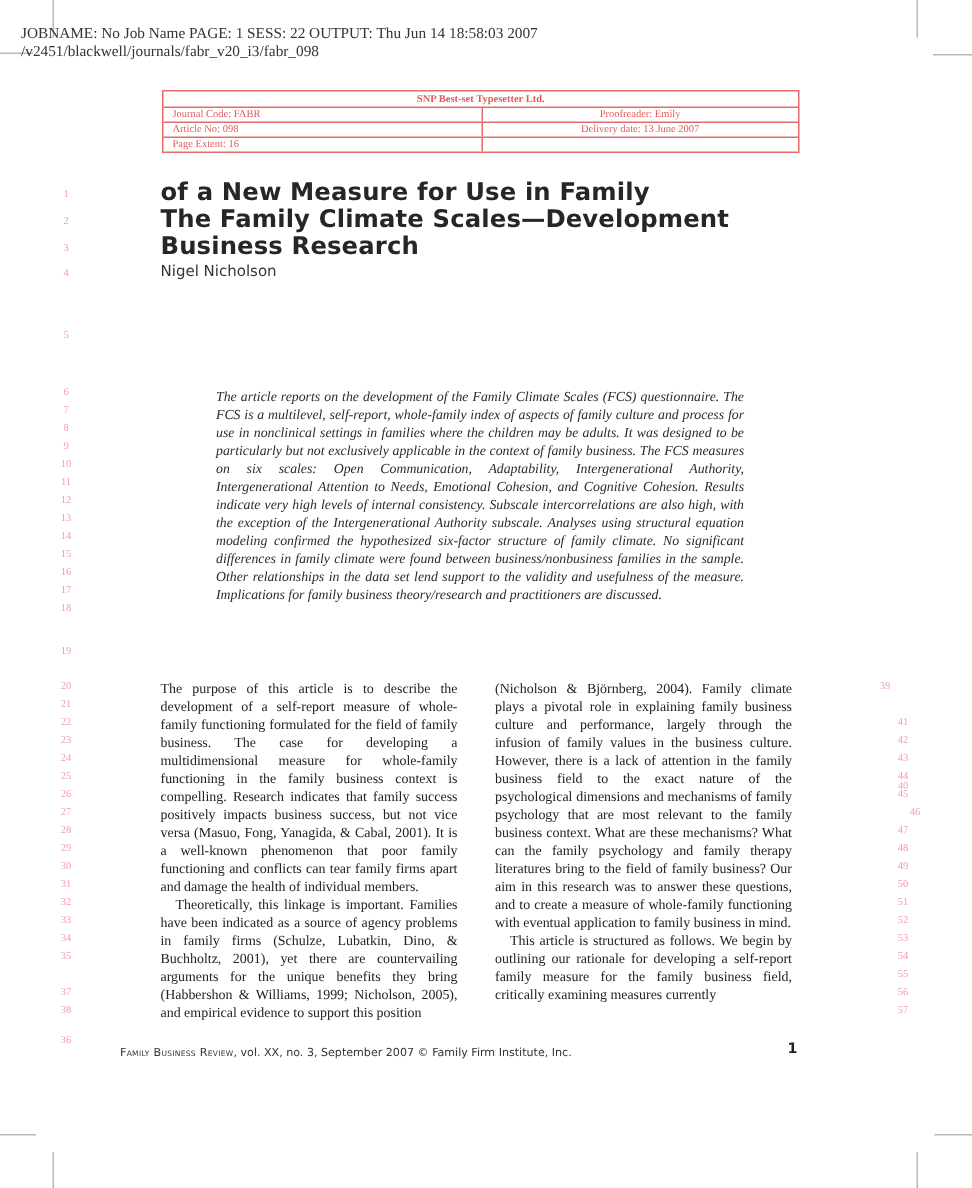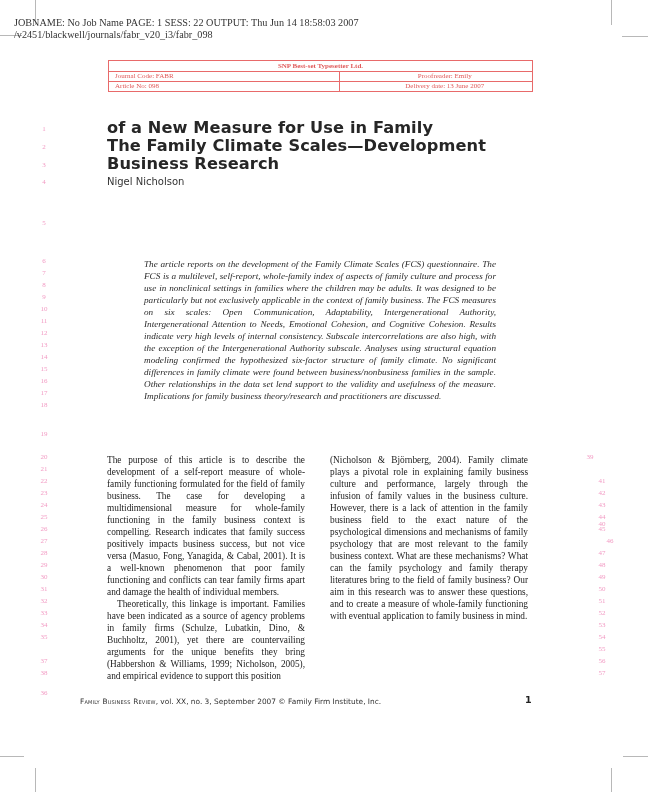--- a/index.html
+++ b/index.html
@@ -1,21 +1,21 @@
 <!DOCTYPE html>
 <html><head>
   <meta charset="utf-8">
   <style>
     html, body { margin: 0; padding: 0; background: #ffffff; }
     body { width: 648px; height: 792px; position: relative; overflow: hidden; color: #1a1a1a; }
     .crop { position: absolute; background: #b8b8b8; }
     .jobline { position: absolute; left: 14px; font-family: "Liberation Serif", serif; font-size: 10.2px; color: #333; white-space: nowrap; line-height: 12px; }
     .proof-box { position: absolute; left: 108px; top: 60px; width: 423px; border: 1px solid #e86a6a; font-family: "Liberation Serif", serif; font-size: 7px; color: #e05a5a; }
     .proof-box .hdr { text-align: center; font-weight: bold; height: 10px; line-height: 10px; border-bottom: 1px solid #e86a6a; }
-    .proof-box .row { display: flex; height: 9px; line-height: 9px; border-bottom: 1px solid #e86a6a; gap: 18px; }
+    .proof-box .row { display: flex; height: 9px; line-height: 9px; border-bottom: 1px solid #e86a6a; }
     .proof-box .row:last-child { border-bottom: none; }
     .proof-box .cell { flex: 0 0 50%; padding-left: 6px; box-sizing: border-box; }
     .proof-box .cell.r { border-left: 1px solid #e86a6a; padding-left: 0; text-align: center; }
     .lnum { position: absolute; font-family: "Liberation Serif", serif; font-size: 7px; color: #f29ac3; width: 20px; text-align: center; line-height: 8px; }
     .title { position: absolute; left: 107px; top: 119px; width: 420px; font-family: "DejaVu Sans", sans-serif; font-weight: bold; font-size: 16.2px; line-height: 18px; color: #262626; letter-spacing: 0.1px; }
     .author { position: absolute; left: 107px; top: 176px; font-family: "DejaVu Sans", sans-serif; font-size: 10px; color: #333; }
     .abstract { position: absolute; left: 144px; top: 258px; width: 352px; font-family: "Liberation Serif", serif; font-style: italic; font-size: 9.2px; line-height: 12px; color: #2a2a2a; text-align: justify; }
     .col { position: absolute; top: 454px; width: 198px; font-family: "Liberation Serif", serif; font-size: 9.3px; line-height: 12px; color: #222; text-align: justify; }
     .col p { margin: 0; }
     .col p.ind { text-indent: 10px; }
@@ -42,20 +42,24 @@
 
 <div class="proof-box">
   <div class="hdr">SNP Best-set Typesetter Ltd.</div>
   <div class="row">
     <div class="cell">Journal Code: FABR</div>
     <div class="cell r">Proofreader: Emily</div>
   </div>
   <div class="row">
     <div class="cell">Article No: 098</div>
     <div class="cell r">Delivery date: 13 June 2007</div>
+  </div>
+  <div class="row">
+    <div class="cell">Page Extent: 16</div>
+    <div class="cell r"></div>
   </div>
 </div>
 
 <div id="lnums">
     <div class="lnum" style="left: 34px; top: 125px;">1</div>
     <div class="lnum" style="left: 34px; top: 143px;">2</div>
     <div class="lnum" style="left: 34px; top: 161px;">3</div>
     <div class="lnum" style="left: 34px; top: 178px;">4</div>
     <div class="lnum" style="left: 34px; top: 219px;">5</div>
     <div class="lnum" style="left: 34px; top: 257px;">6</div>
@@ -120,18 +124,19 @@
 <div class="author">Nigel Nicholson</div>
 
 <div class="abstract">The article reports on the development of the Family Climate Scales (FCS) questionnaire. The FCS is a multilevel, self-report, whole-family index of aspects of family culture and process for use in nonclinical settings in families where the children may be adults. It was designed to be particularly but not exclusively applicable in the context of family business. The FCS measures on six scales: Open Communication, Adaptability, Intergenerational Authority, Intergenerational Attention to Needs, Emotional Cohesion, and Cognitive Cohesion. Results indicate very high levels of internal consistency. Subscale intercorrelations are also high, with the exception of the Intergenerational Authority subscale. Analyses using structural equation modeling confirmed the hypothesized six-factor structure of family climate. No significant differences in family climate were found between business/nonbusiness families in the sample. Other relationships in the data set lend support to the validity and usefulness of the measure. Implications for family business theory/research and practitioners are discussed.</div>
 
 <div class="col col-left">
   <p>The purpose of this article is to describe the development of a self-report measure of whole-family functioning formulated for the field of family business. The case for developing a multidimensional measure for whole-family functioning in the family business context is compelling. Research indicates that family success positively impacts business success, but not vice versa (Masuo, Fong, Yanagida, &amp; Cabal, 2001). It is a well-known phenomenon that poor family functioning and conflicts can tear family firms apart and damage the health of individual members.</p>
   <p class="ind">Theoretically, this linkage is important. Families have been indicated as a source of agency problems in family firms (Schulze, Lubatkin, Dino, &amp; Buchholtz, 2001), yet there are countervailing arguments for the unique benefits they bring (Habbershon &amp; Williams, 1999; Nicholson, 2005), and empirical evidence to support this position</p>
 </div>
 <div class="col col-right">
   <p>(Nicholson &amp; Björnberg, 2004). Family climate plays a pivotal role in explaining family business culture and performance, largely through the infusion of family values in the business culture. However, there is a lack of attention in the family business field to the exact nature of the psychological dimensions and mechanisms of family psychology that are most relevant to the family business context. What are these mechanisms? What can the family psychology and family therapy literatures bring to the field of family business? Our aim in this research was to answer these questions, and to create a measure of whole-family functioning with eventual application to family business in mind.</p>
+  <p class="ind">This article is structured as follows. We begin by outlining our rationale for developing a self-report family measure for the family business field, critically examining measures currently</p>
 </div>
 
 <div class="footer">
   <span class="sc">Family Business Review</span><span>, vol. XX, no. 3, September 2007 © Family Firm Institute, Inc.</span>
 </div>
 <div class="pagenum">1</div>
 
 </body></html>

